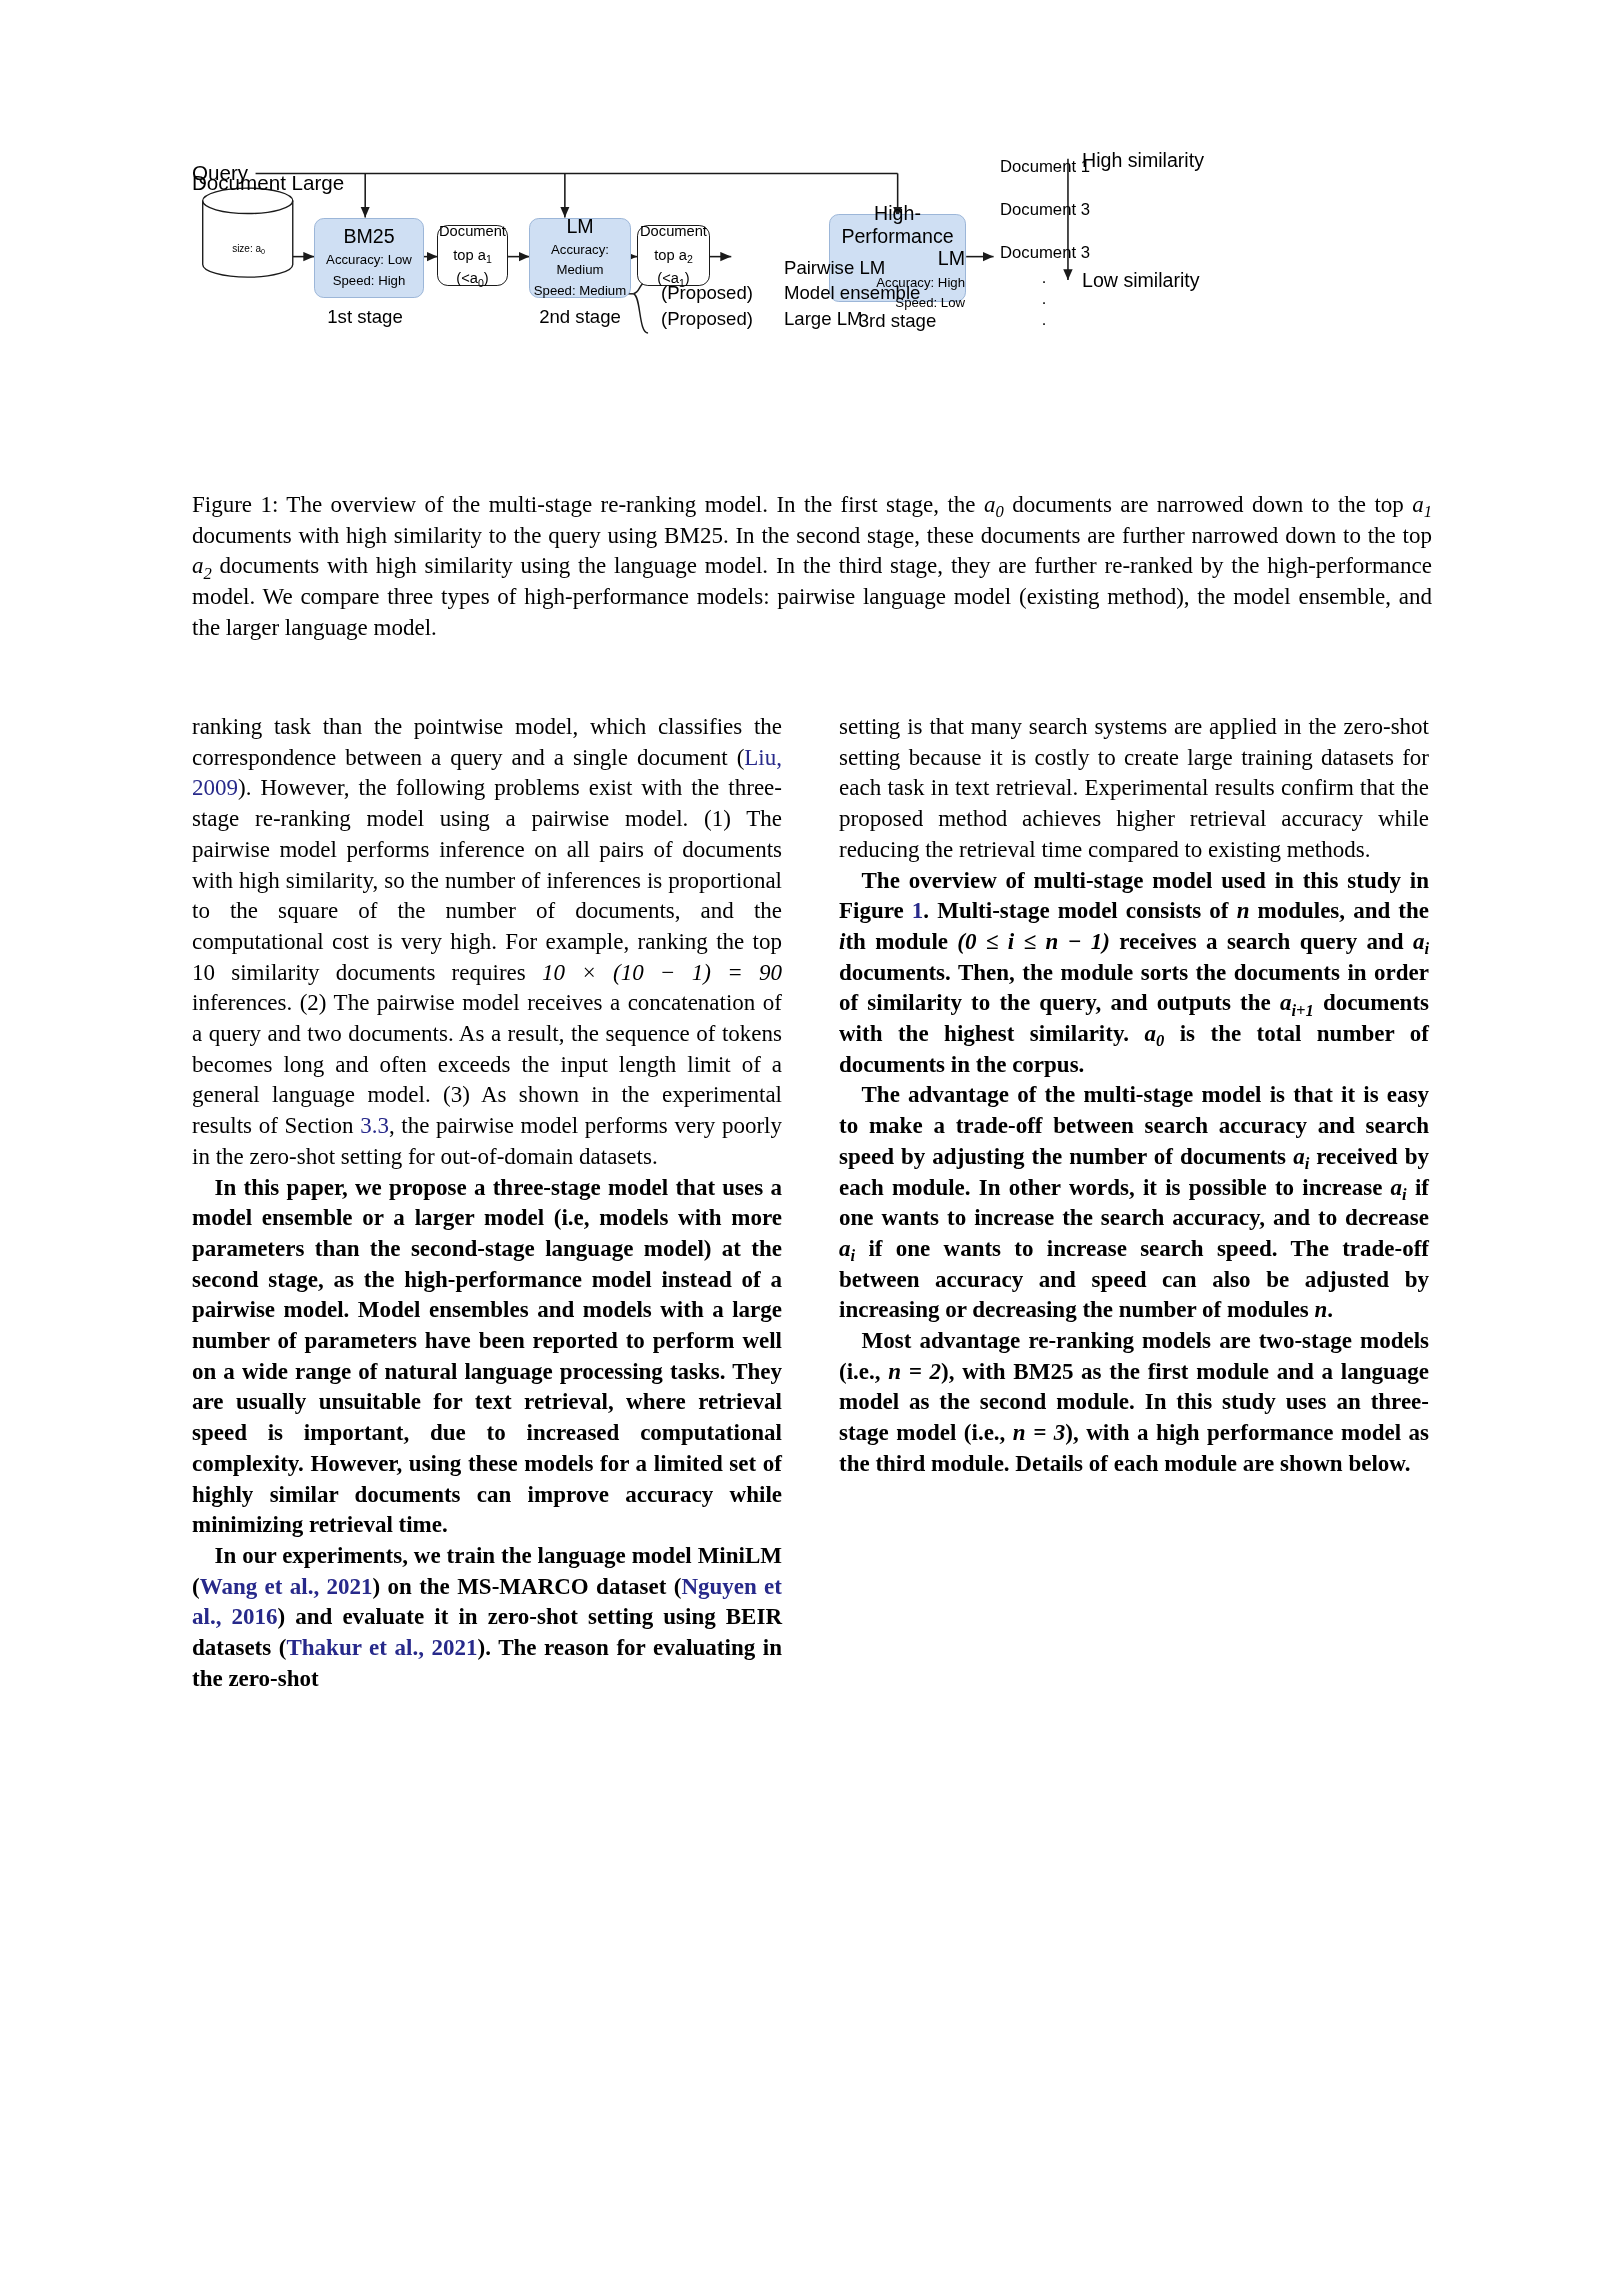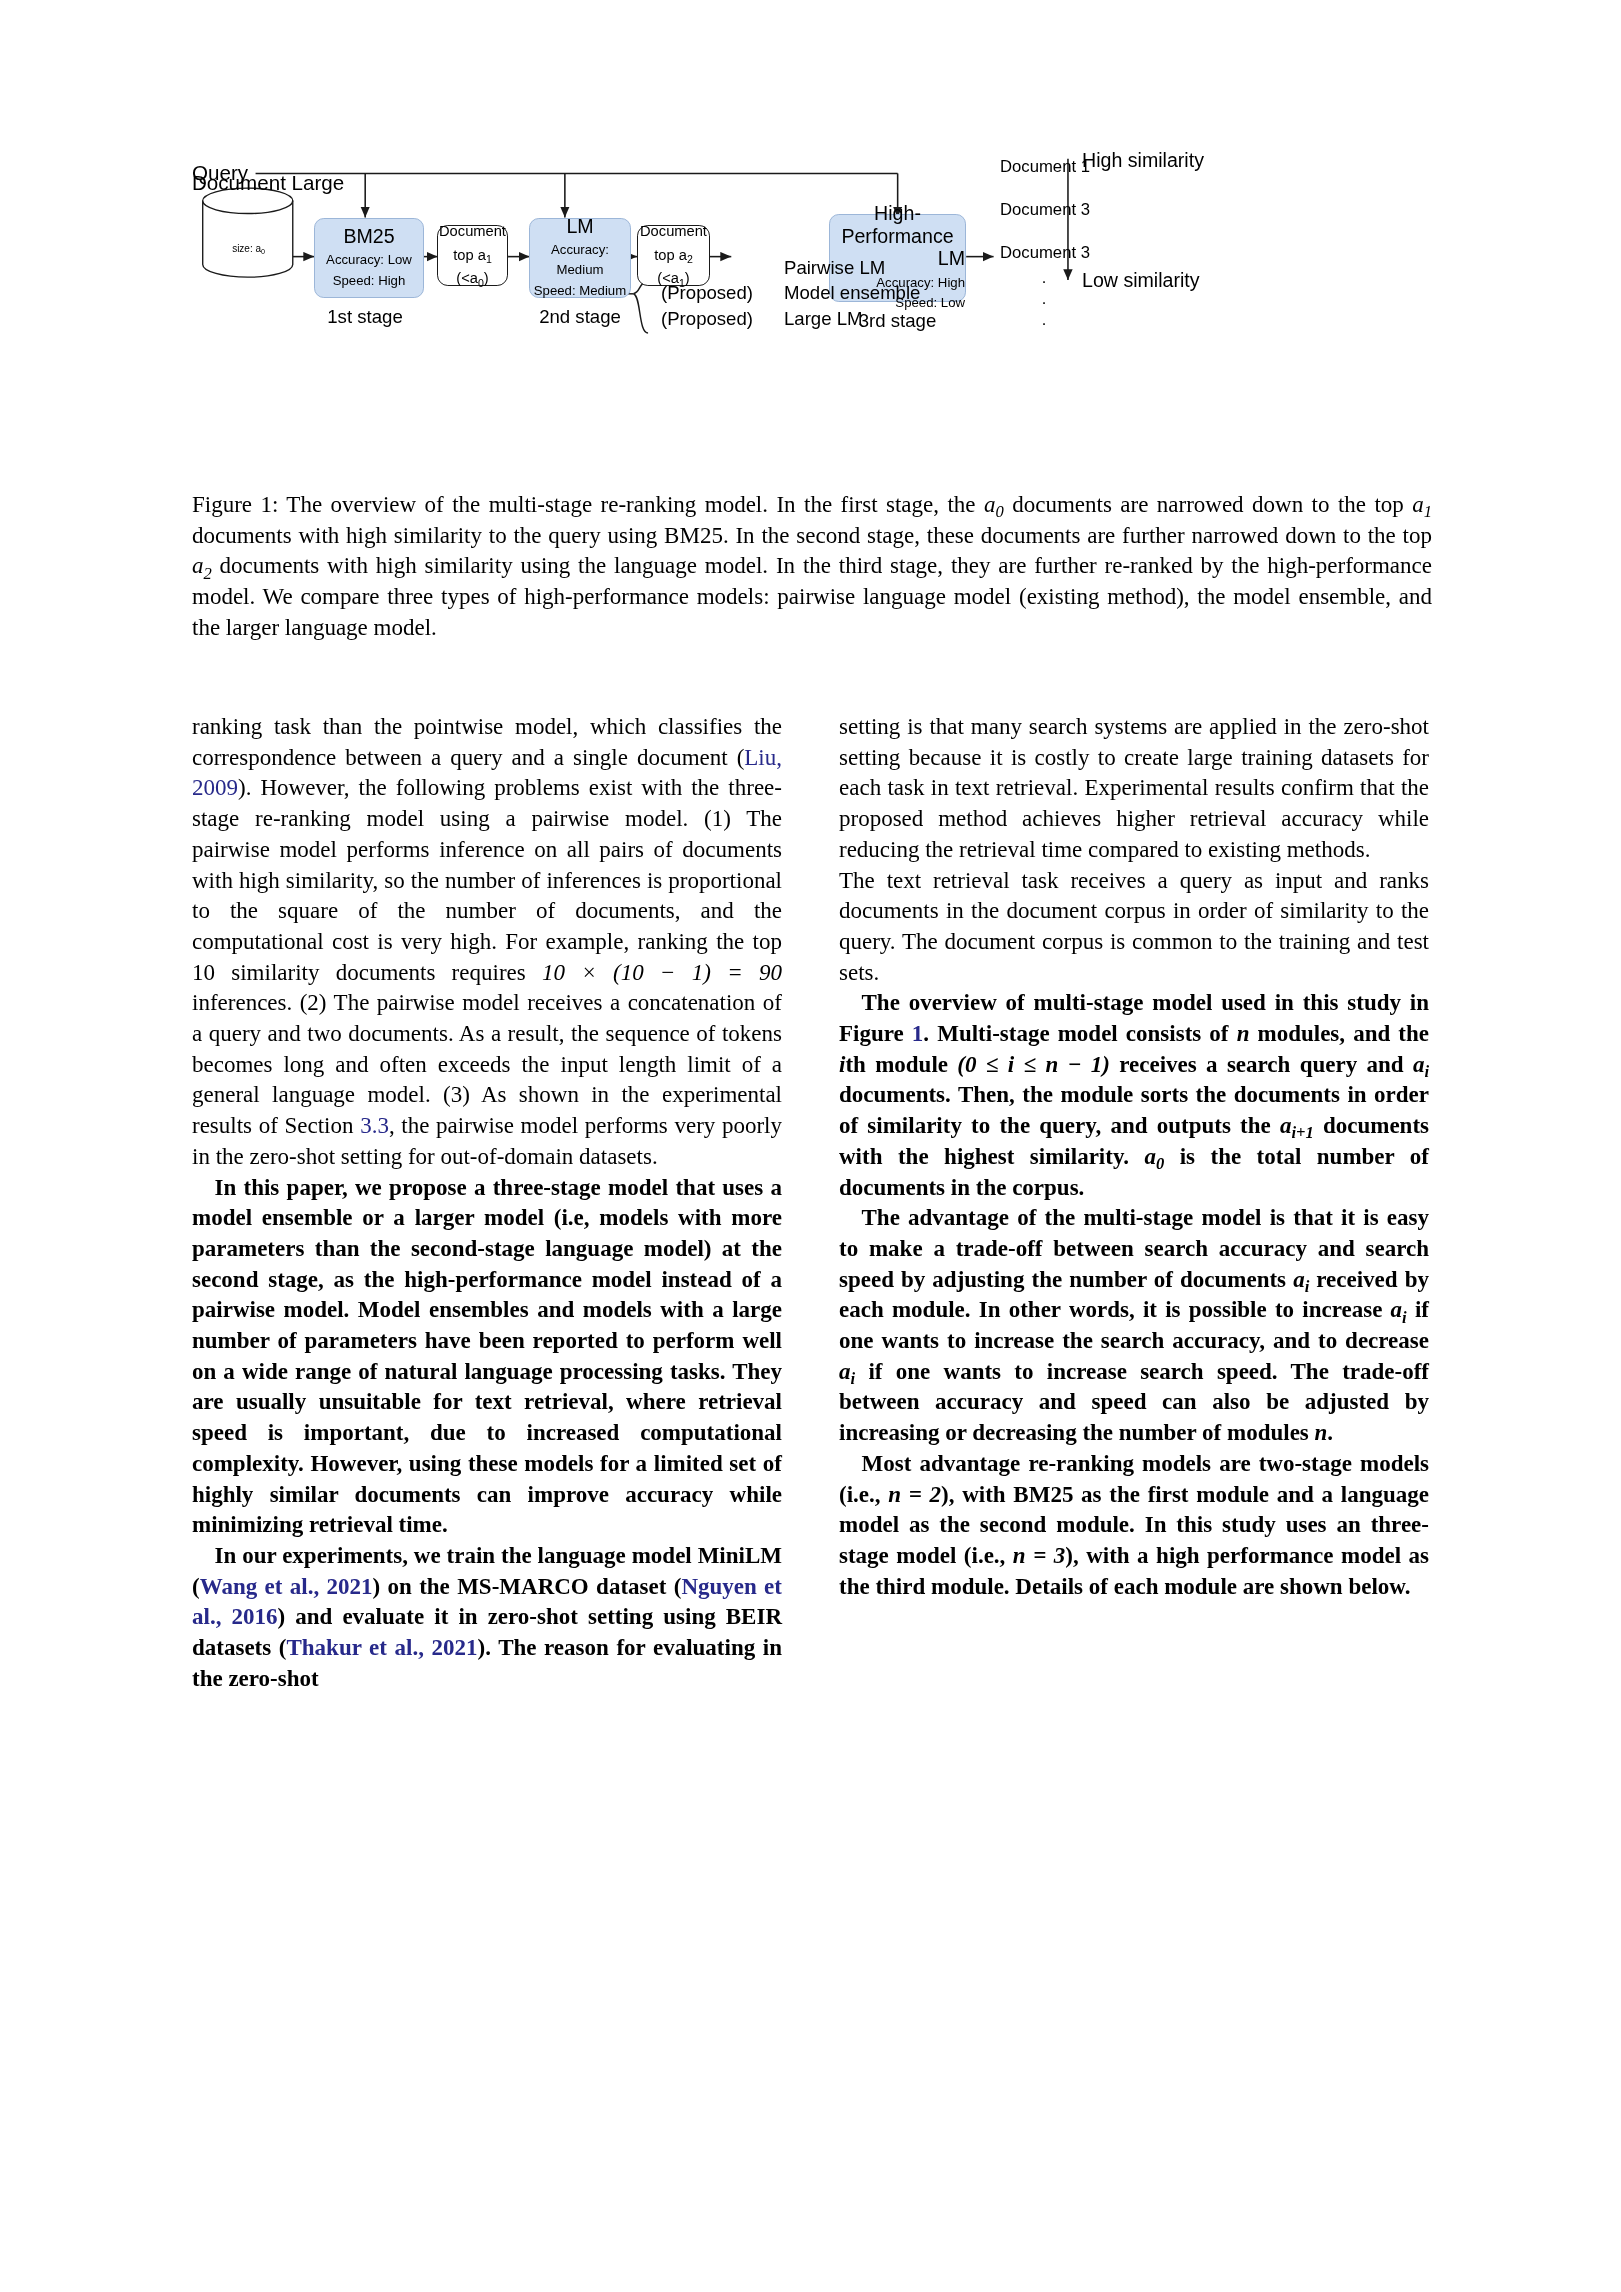--- a/index.html
+++ b/index.html
@@ -276,21 +276,20 @@
 
     <p class="indent"><span>In our experiments, we train the language model MiniLM (</span><span class="cite">Wang et al., 2021</span><span>) on the MS-MARCO dataset (</span><span class="cite">Nguyen et al., 2016</span><span>) and evaluate it in zero-shot setting using BEIR datasets (</span><span class="cite">Thakur et al., 2021</span><span>). The reason for evaluating in the zero-shot</span></p>
 
   </div>
 
   <div class="col col-right">
 
     <p>setting is that many search systems are applied in the zero-shot setting because it is costly to create large training datasets for each task in text retrieval. Experimental results confirm that the proposed method achieves higher retrieval accuracy while reducing the retrieval time compared to existing methods.</p>
 
 
-    <p>The text retrieval task receives a query as input and ranks documents in the document corpus in order of similarity to the query. The document corpus is common to the training and test sets.</p>
 
     <p class="indent"><span>The overview of multi-stage model used in this study in Figure </span><span class="ref">1</span><span>. Multi-stage model consists of </span><span class="mi">n</span><span> modules, and the </span><span class="mi">i</span><span>th module </span><span class="mi">(0 ≤ i ≤ n − 1)</span><span> receives a search query and </span><span class="mi">a</span><sub class="mi">i</sub><span> documents. Then, the module sorts the documents in order of similarity to the query, and outputs the </span><span class="mi">a</span><sub class="mi">i+1</sub><span> documents with the highest similarity. </span><span class="mi">a</span><sub class="mi">0</sub><span> is the total number of documents in the corpus.</span></p>
 
     <p class="indent"><span>The advantage of the multi-stage model is that it is easy to make a trade-off between search accuracy and search speed by adjusting the number of documents </span><span class="mi">a</span><sub class="mi">i</sub><span> received by each module. In other words, it is possible to increase </span><span class="mi">a</span><sub class="mi">i</sub><span> if one wants to increase the search accuracy, and to decrease </span><span class="mi">a</span><sub class="mi">i</sub><span> if one wants to increase search speed. The trade-off between accuracy and speed can also be adjusted by increasing or decreasing the number of modules </span><span class="mi">n</span><span>.</span></p>
 
     <p class="indent"><span>Most advantage re-ranking models are two-stage models (i.e., </span><span class="mi">n = 2</span><span>), with BM25 as the first module and a language model as the second module. In this study uses an three-stage model (i.e., </span><span class="mi">n = 3</span><span>), with a high performance model as the third module. Details of each module are shown below.</span></p>
 
   </div>
 
 </div>

